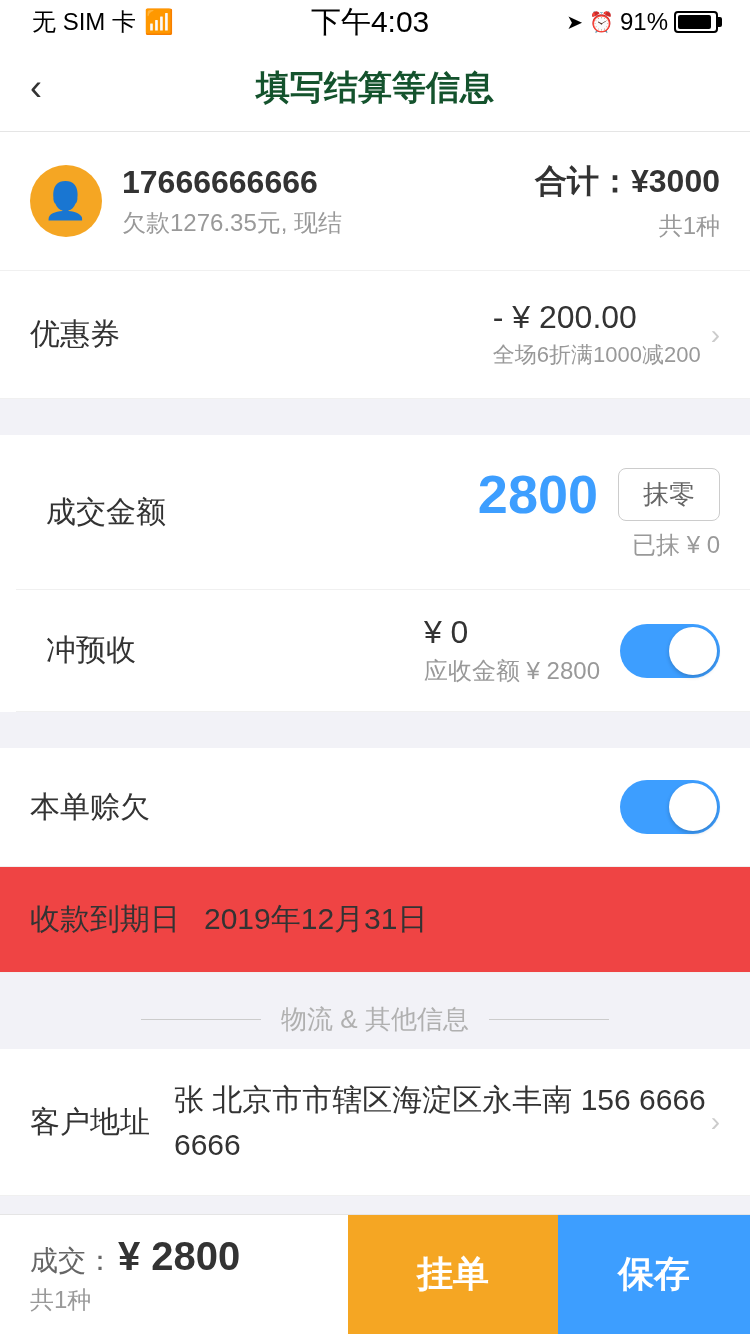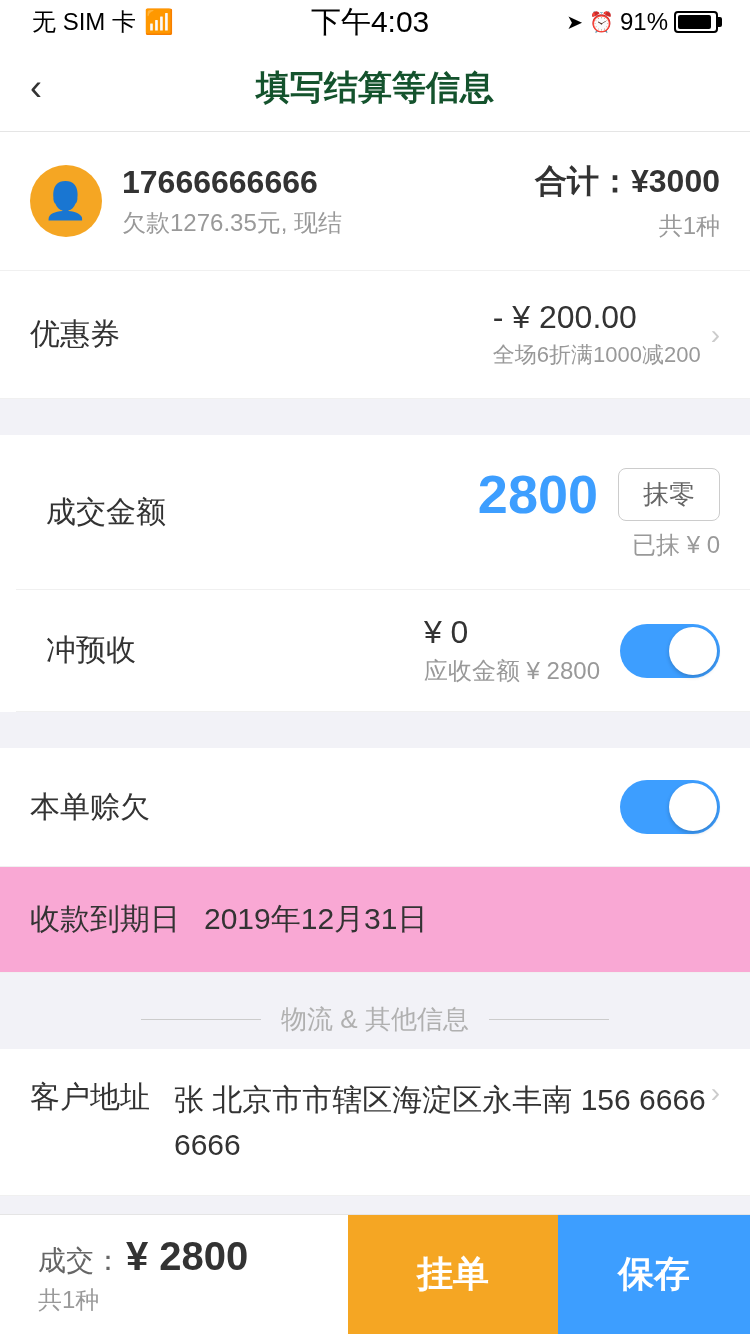--- a/index.html
+++ b/index.html
@@ -181,21 +181,21 @@
       background: #fff;
       border-bottom: 1px solid #f0f0f0;
     }
     .debt-label { font-size: 30px; color: #333; }
 
     
     .due-row {
       display: flex;
       align-items: center;
       padding: 32px 30px;
-      background: #f9a8d4;
+      background: #ef4444;
       border-bottom: 1px solid #f0f0f0;
     }
     .due-label { font-size: 30px; color: #333; margin-right: 24px; flex-shrink: 0; }
     .due-value { font-size: 30px; color: #333; }
 
     
     .logistics-sep {
       height: 60px;
       background: #f2f2f7;
       display: flex;
@@ -209,20 +209,21 @@
       align-items: center;
       gap: 20px;
     }
     .sep-line {
       width: 120px; height: 1px; background: #ccc;
     }
 
     
     .address-row {
       display: flex;
+      align-items: center;
       justify-content: space-between;
       padding: 28px 30px;
       background: #fff;
       border-bottom: 1px solid #f0f0f0;
     }
     .address-label { font-size: 30px; color: #333; flex-shrink: 0; margin-right: 24px; }
     .address-value { font-size: 30px; color: #333; flex: 1; line-height: 1.5; }
 
     
     .bottom-empty {
@@ -237,21 +238,21 @@
       left: 0;
       width: 750px;
       height: 120px;
       background: #fff;
       display: flex;
       align-items: center;
       border-top: 1px solid #e5e5e5;
     }
     .footer-info {
       flex: 1;
-      padding: 0 38px;
+      padding: 0 30px;
     }
     .footer-deal { font-size: 28px; color: #666; }
     .footer-amount { font-size: 40px; font-weight: 700; color: #333; }
     .footer-count { font-size: 24px; color: #999; margin-top: 4px; }
     .footer-btn-pending {
       width: 210px; height: 120px;
       background: #f5a623;
       display: flex; align-items: center; justify-content: center;
       font-size: 36px; font-weight: 600; color: #fff;
       cursor: pointer;

